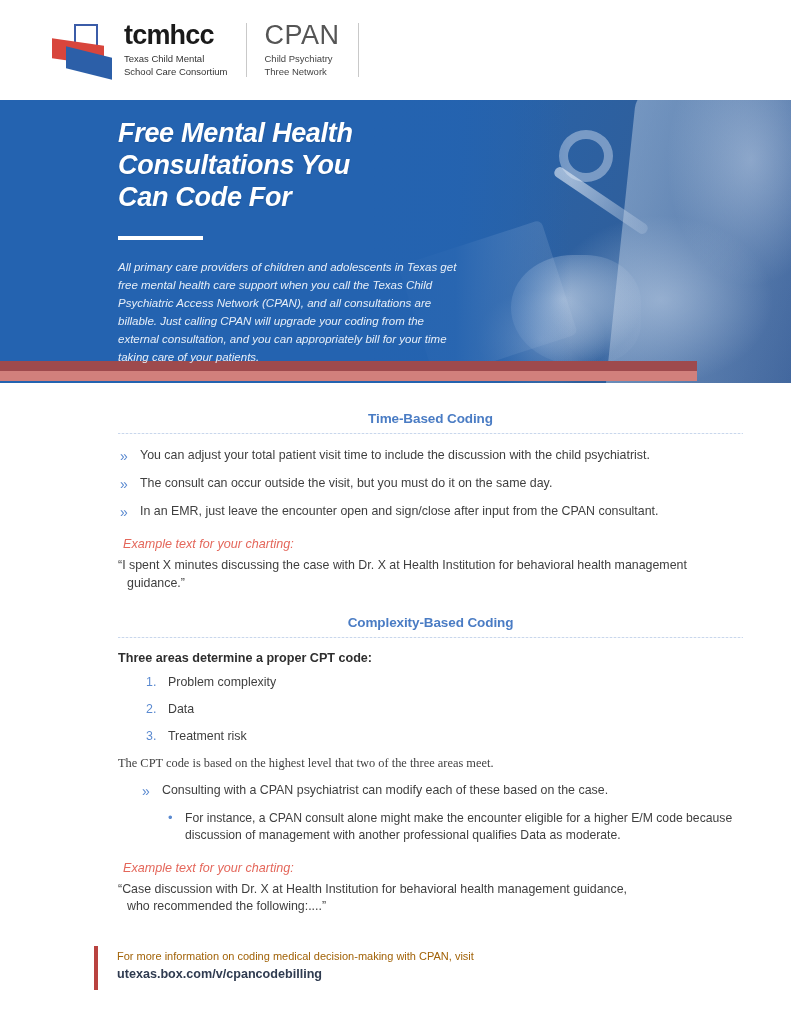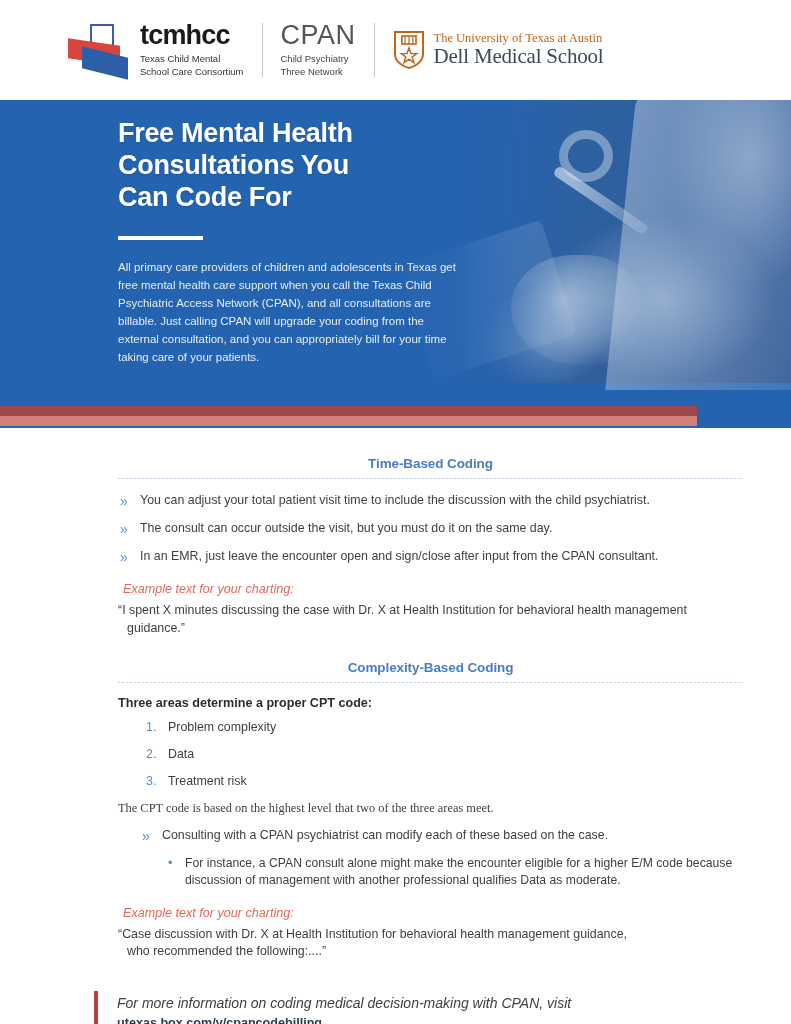--- a/index.html
+++ b/index.html
@@ -10,21 +10,21 @@
     font-family: "Liberation Sans", sans-serif;
     overflow: hidden;
   }
   .page { position: relative; width: 791px; height: 1024px; background:#fff; }
 
   
   .header {
     height: 100px;
     display: flex;
     align-items: center;
-    padding-left: 66px;
+    padding-left: 50px;
     background: #ffffff;
   }
   .logo-group { display: flex; align-items: center; }
 
   
   .tcmhcc-mark {
     position: relative;
     width: 62px; height: 56px;
     margin-right: 12px;
     flex: 0 0 auto;
@@ -85,23 +85,24 @@
     font-size: 12.5px; color: #c0651c; line-height: 1.15;
   }
   .ut-bottom {
     font-family: "Liberation Serif", serif;
     font-size: 21px; color: #3e4756; line-height: 1.12; letter-spacing: -0.2px;
   }
 
   
   .hero {
     position: relative;
-    height: 328px;
+    height: 283px;
     background: #2463b0;
     overflow: hidden;
+    font-style: italic;
   }
   .hero-photo {
     position: absolute; right: 0; top: 0; width: 430px; height: 283px;
     background:
       radial-gradient(ellipse 160px 120px at 300px 200px, rgba(180,200,225,0.55), rgba(180,200,225,0) 70%),
       radial-gradient(ellipse 120px 180px at 390px 60px, rgba(200,215,235,0.45), rgba(200,215,235,0) 70%),
       radial-gradient(ellipse 90px 70px at 180px 240px, rgba(210,220,238,0.40), rgba(210,220,238,0) 72%),
       linear-gradient(110deg, #2463b0 0%, #2a62a6 30%, #2f5f9c 60%, #26508e 100%);
     opacity: 1;
   }
@@ -271,21 +272,21 @@
   .footer-callout {
     margin: 30px 0 0 94px;
     display: flex;
     align-items: stretch;
   }
   .footer-bar {
     width: 4px; background: #b9423f; flex: 0 0 auto; margin-right: 19px;
     min-height: 44px;
   }
   .footer-text { padding-top: 2px; }
-  .footer-line1 { font-size: 14px; color: #404040; line-height: 1.5; font-style: italic; }
+  .footer-line1 { font-size: 11px; color: #a16207; line-height: 1.5; }
   .footer-line2 { font-size: 12.6px; color: #2f3b50; font-weight: 700; line-height: 1.5; }
 </style>
 </head>
 <body>
 
 <div class="page">
 
   <div class="header">
     <div class="logo-group">
 
@@ -310,34 +311,20 @@
       <div class="cpan-text">
         <div class="cpan-word">CPAN</div>
         <div class="cpan-sub">
           <span>Child Psychiatry</span><br>
           <span>Three Network</span>
         </div>
       </div>
 
       <div class="divider-v"></div>
 
-      <div class="ut-block">
-        <svg class="ut-shield" viewBox="0 0 32 40">
-          <path d="M2 2 h28 v22 c0 9 -10 13 -14 14 c-4 -1 -14 -5 -14 -14 z" fill="none" stroke="#c0651c" stroke-width="2"></path>
-          <rect x="9" y="6" width="14" height="8" fill="none" stroke="#c0651c" stroke-width="1.6"></rect>
-          <line x1="12" y1="6" x2="12" y2="14" stroke="#c0651c" stroke-width="1.2"></line>
-          <line x1="16" y1="6" x2="16" y2="14" stroke="#c0651c" stroke-width="1.2"></line>
-          <line x1="20" y1="6" x2="20" y2="14" stroke="#c0651c" stroke-width="1.2"></line>
-          <polygon points="16,18 18,23.4 23.8,23.6 19.2,27 20.9,32.6 16,29.2 11.1,32.6 12.8,27 8.2,23.6 14,23.4" fill="none" stroke="#c0651c" stroke-width="1.5"></polygon>
-        </svg>
-        <div class="ut-lines">
-          <div class="ut-top">The University of Texas at Austin</div>
-          <div class="ut-bottom">Dell Medical School</div>
-        </div>
-      </div>
 
     </div>
   </div>
 
   <div class="hero">
     <div class="hero-photo">
       <div class="shape-coat"></div>
       <div class="shape-stet"></div>
       <div class="shape-clip"></div>
       <div class="shape-hand"></div>

